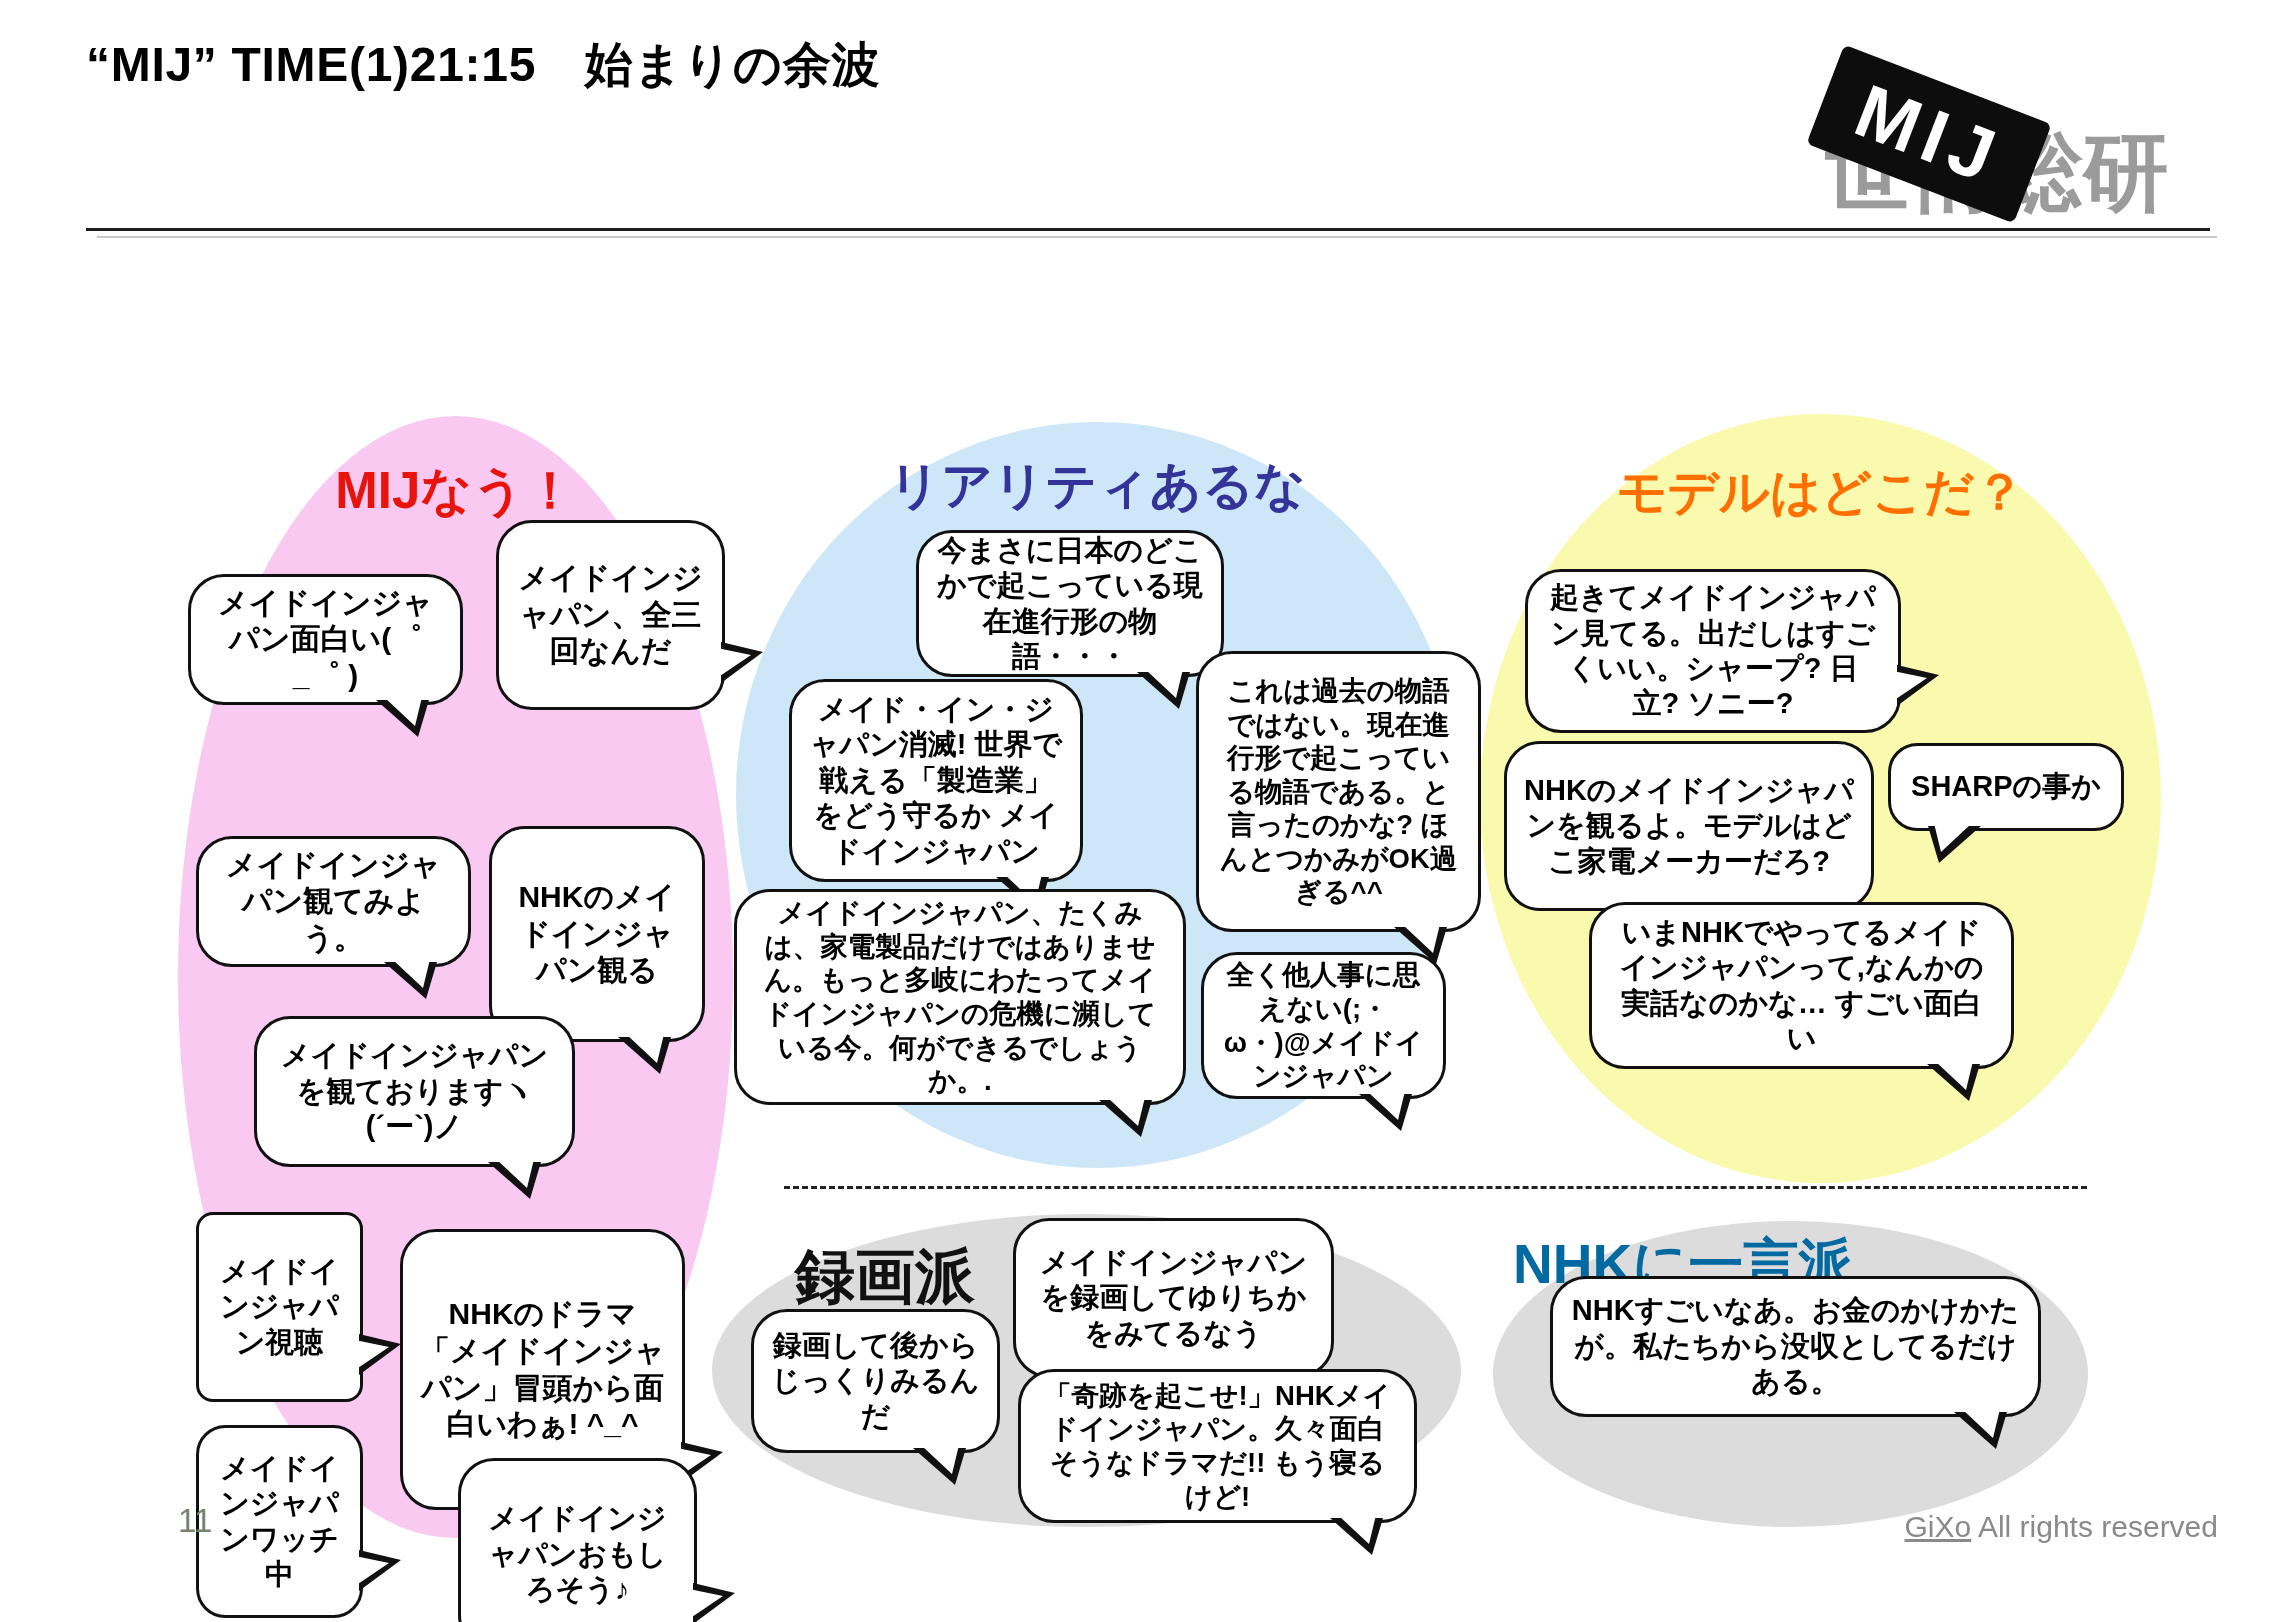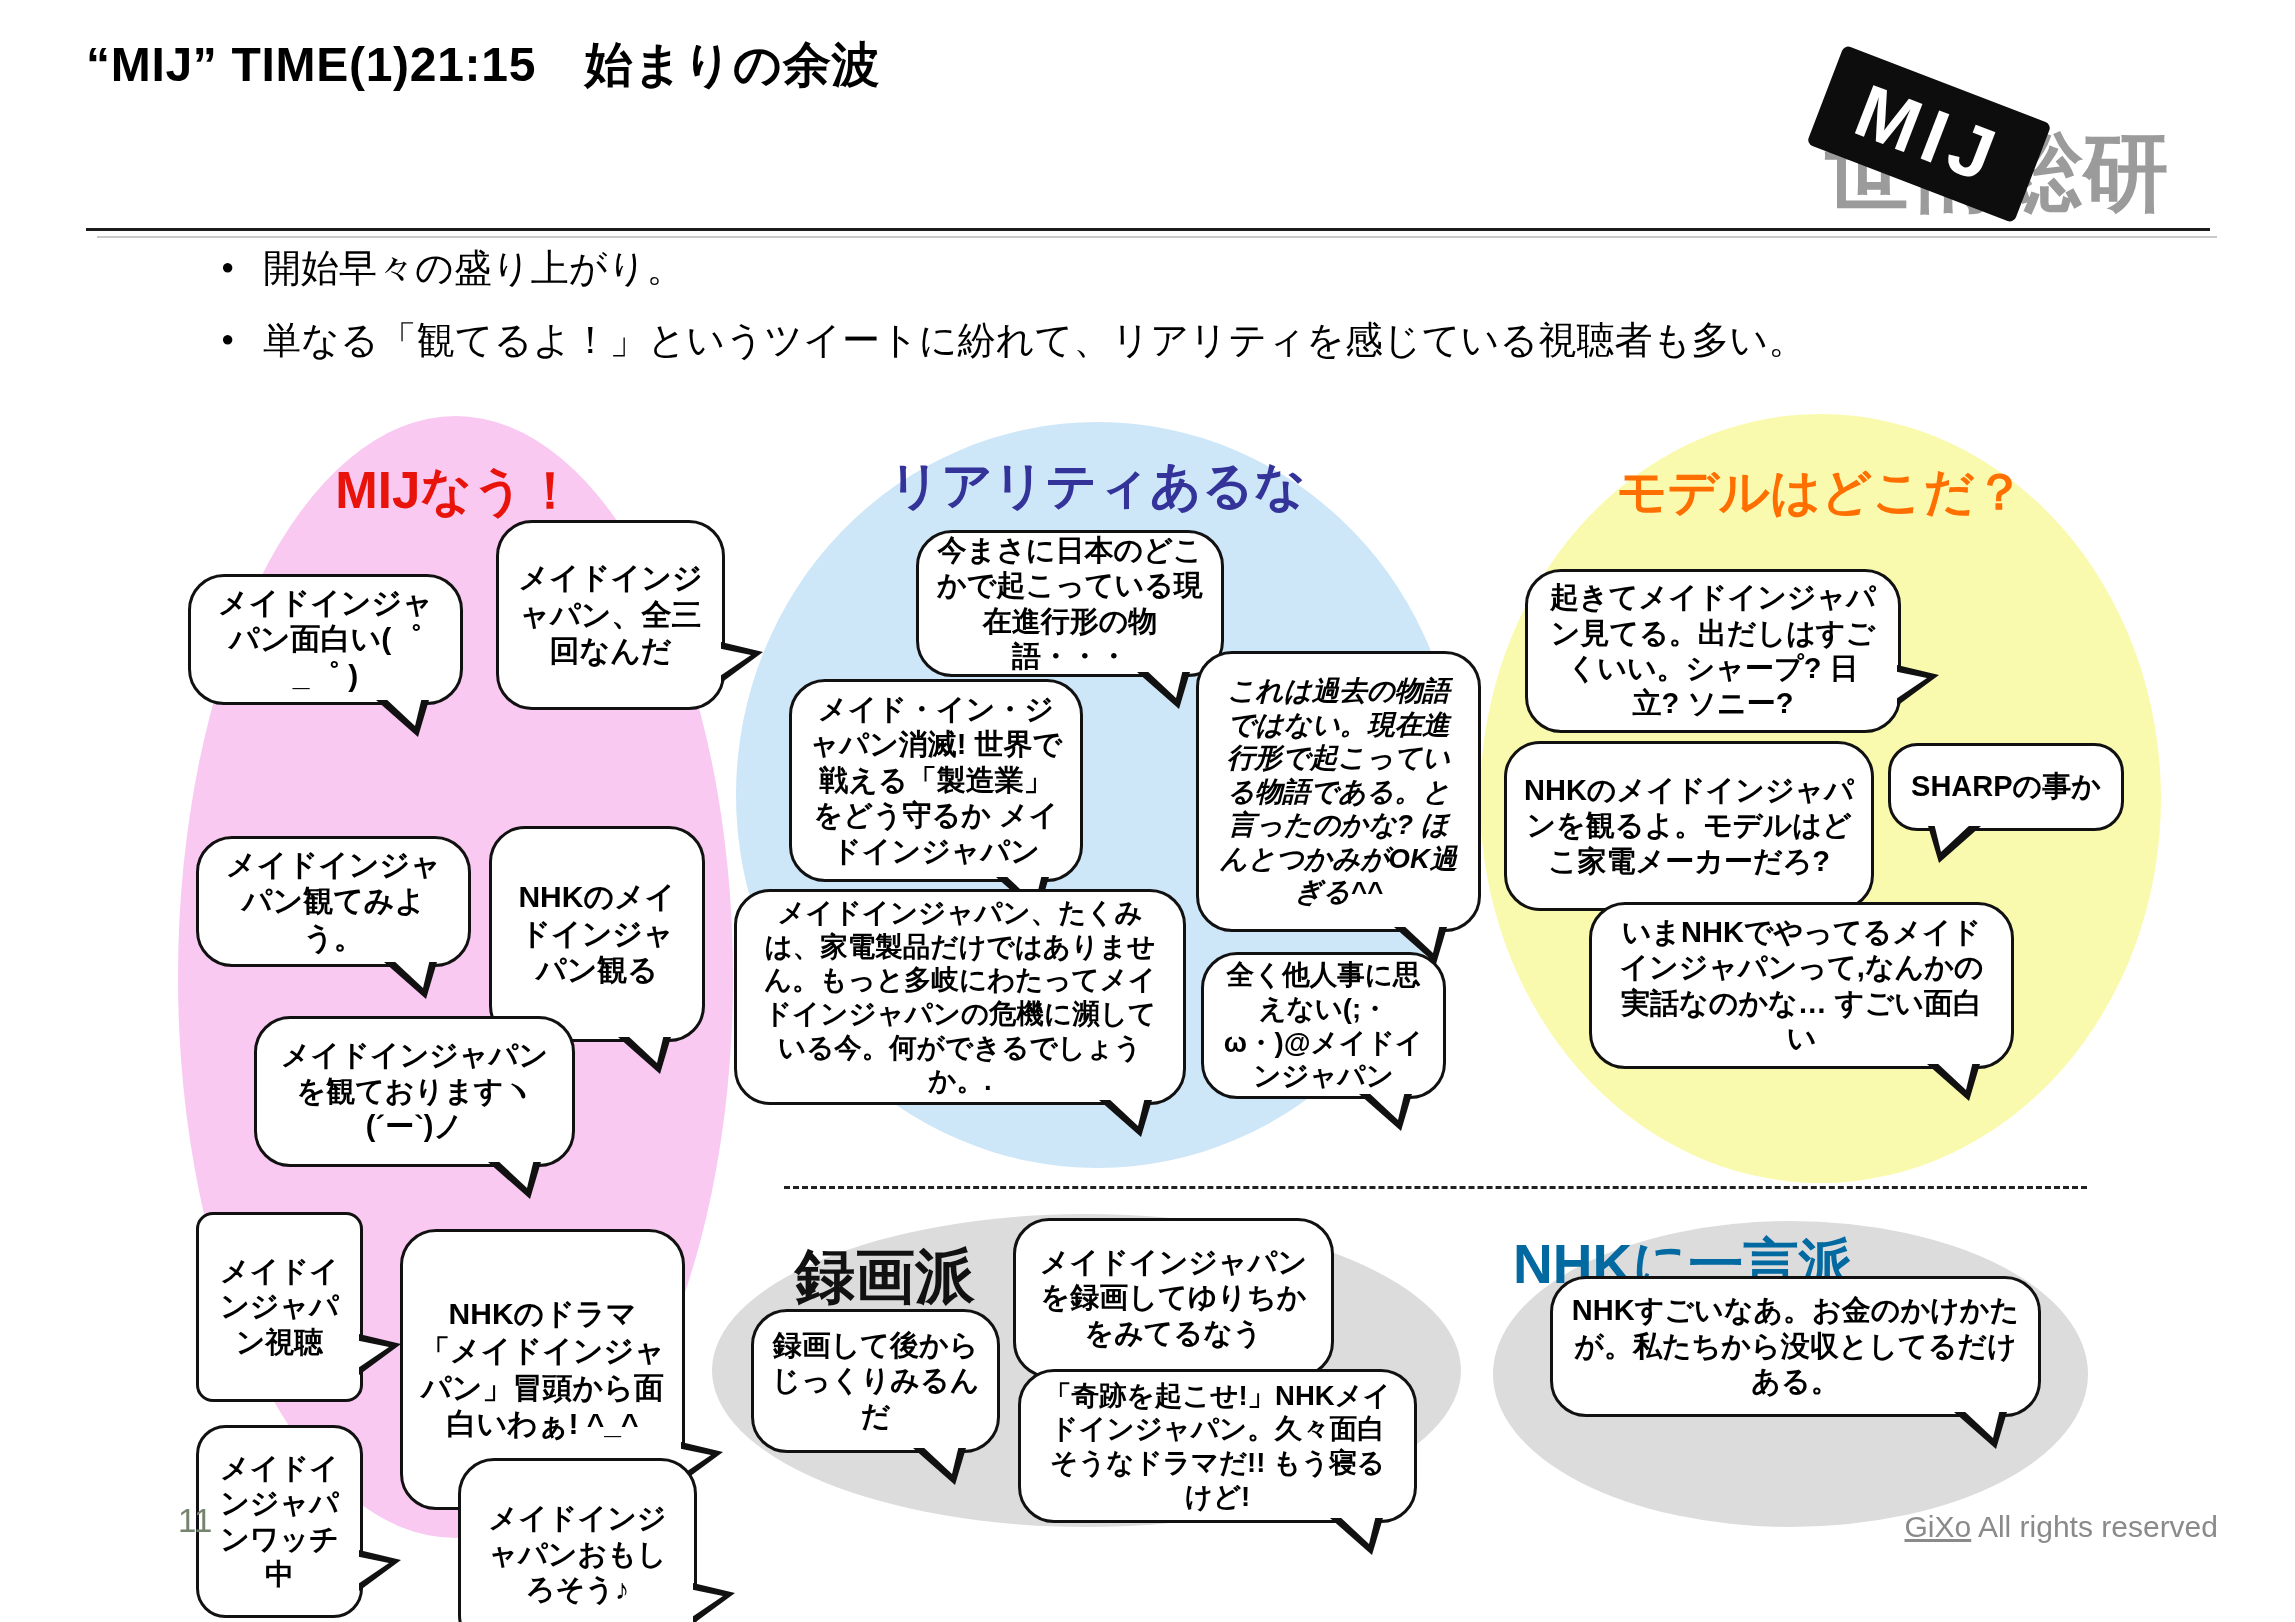--- a/index.html
+++ b/index.html
@@ -62,24 +62,20 @@
 
   <div class="page-title">“MIJ” TIME(1)21:15　始まりの余波</div>
   <div class="title-rule-shadow"></div>
   <div class="title-rule"></div>
 
   <div class="logo">
     <div class="logo-bg">世情総研</div>
     <div class="logo-stamp">MIJ</div>
   </div>
 
-  <div class="bullets">
-    <div class="bullet">開始早々の盛り上がり。</div>
-    <div class="bullet">単なる「観てるよ！」というツイートに紛れて、リアリティを感じている視聴者も多い。</div>
-  </div>
 
   <div class="ellipse" style="left: 178px; top: 416px; width: 555px; height: 1122px; background: rgb(249, 201, 241);"></div>
   <div class="ellipse" style="left: 736px; top: 422px; width: 723px; height: 746px; background: rgb(205, 230, 248);"></div>
   <div class="ellipse" style="left: 1480px; top: 414px; width: 681px; height: 769px; background: rgb(250, 250, 174);"></div>
   <div class="ellipse" style="left: 712px; top: 1214px; width: 749px; height: 313px; background: rgb(220, 220, 220);"></div>
   <div class="ellipse" style="left: 1493px; top: 1221px; width: 595px; height: 306px; background: rgb(220, 220, 220);"></div>
 
   <div class="group-label" style="left: 178px; top: 457px; width: 555px; font-size: 51px; color: rgb(232, 20, 12);">MIJなう！</div>
   <div class="group-label" style="left: 736px; top: 452px; width: 723px; font-size: 51px; color: rgb(51, 51, 153);">リアリティあるな</div>
   <div class="group-label" style="left: 1480px; top: 459px; width: 681px; font-size: 50px; color: rgb(255, 111, 0);">モデルはどこだ？</div>
@@ -118,21 +114,21 @@
 
   <div class="bubble t-br" style="left:916px;top:530px;width:308px;height:147px;font-size:29px;">
       <span class="bt">今まさに日本のどこかで起こっている現在進行形の物語・・・</span>
     </div>
   <div class="bubble t-br" style="left:789px;top:679px;width:294px;height:203px;font-size:29px;">
       <span class="bt">メイド・イン・ジャパン消滅! 世界で戦える「製造業」をどう守るか メイドインジャパン</span>
     </div>
   <div class="bubble t-br" style="left:734px;top:889px;width:452px;height:216px;font-size:27.5px;">
       <span class="bt">メイドインジャパン、たくみは、家電製品だけではありません。もっと多岐にわたってメイドインジャパンの危機に瀕している今。何ができるでしょうか。.</span>
     </div>
-  <div class="bubble t-br" style="left:1196px;top:651px;width:285px;height:281px;font-size:27.5px;font-style:italic;">
+  <div class="bubble t-br" style="left:1196px;top:651px;width:285px;height:281px;font-size:27.5px;">
       <span class="bt">これは過去の物語ではない。現在進行形で起こっている物語である。と言ったのかな? ほんとつかみがOK過ぎる^^</span>
     </div>
   <div class="bubble t-br" style="left:1201px;top:952px;width:245px;height:147px;font-size:27.5px;">
       <span class="bt">全く他人事に思えない(;・ω・)@メイドインジャパン</span>
     </div>
 
   <div class="bubble t-r" style="left:1525px;top:569px;width:376px;height:164px;font-size:29px;">
       <span class="bt">起きてメイドインジャパン見てる。出だしはすごくいい。シャープ? 日立? ソニー?</span>
     </div>
   <div class="bubble t-br" style="left:1504px;top:741px;width:370px;height:170px;font-size:29px;">

